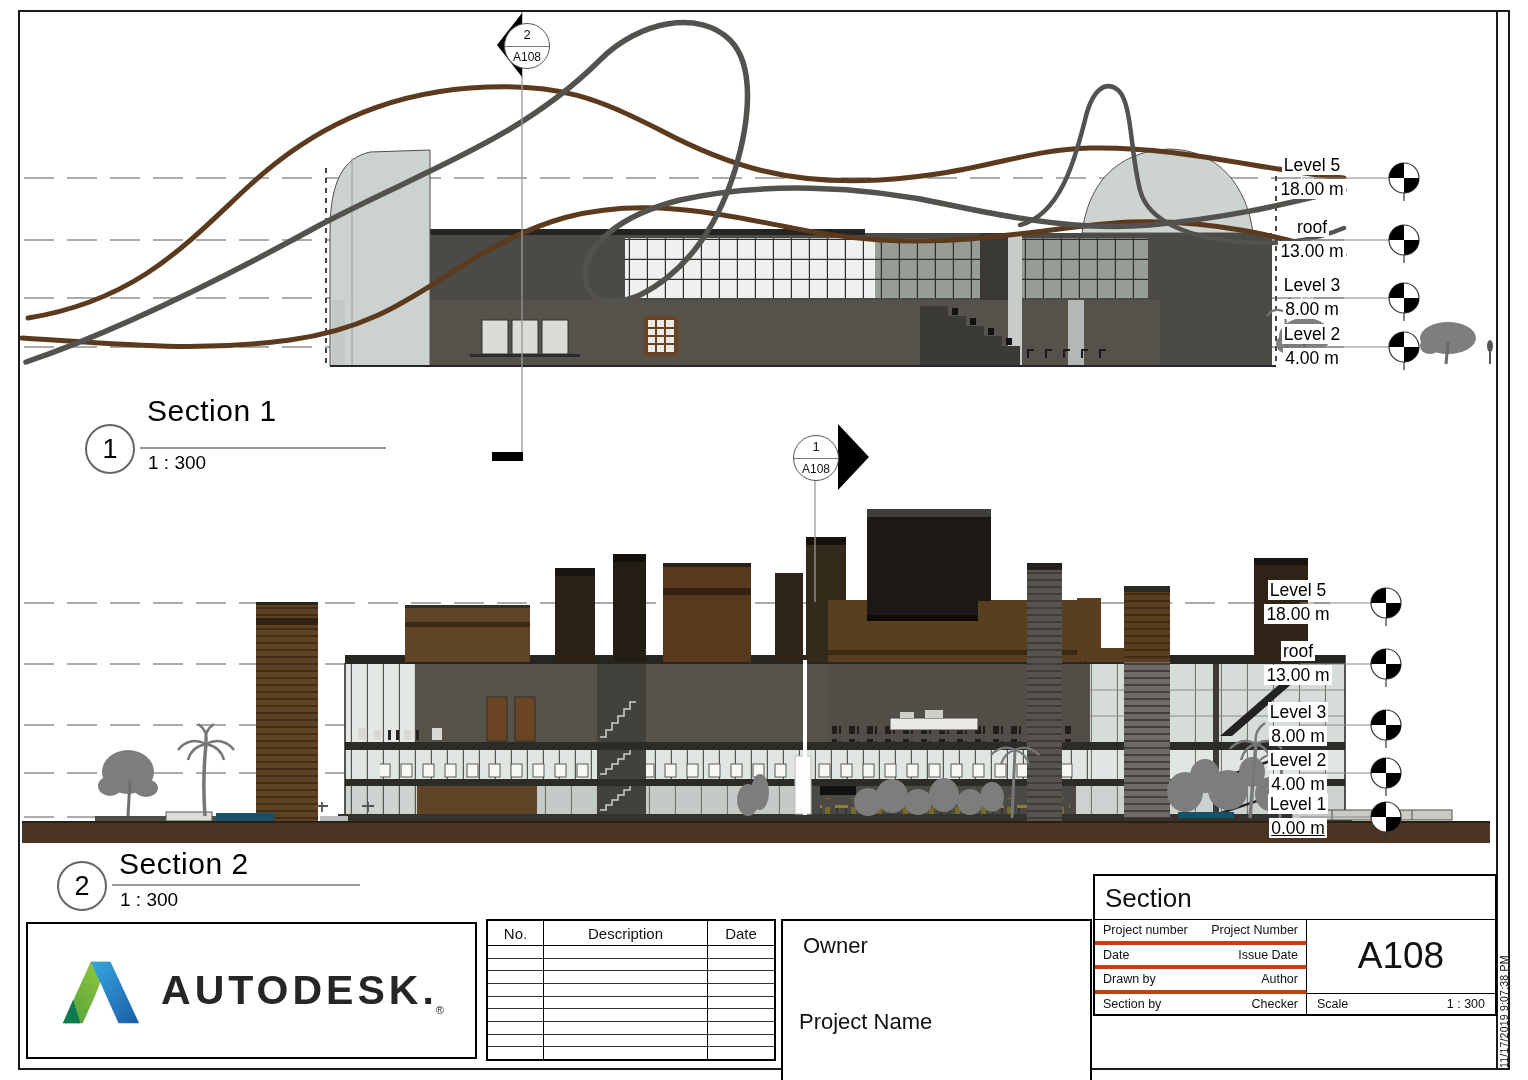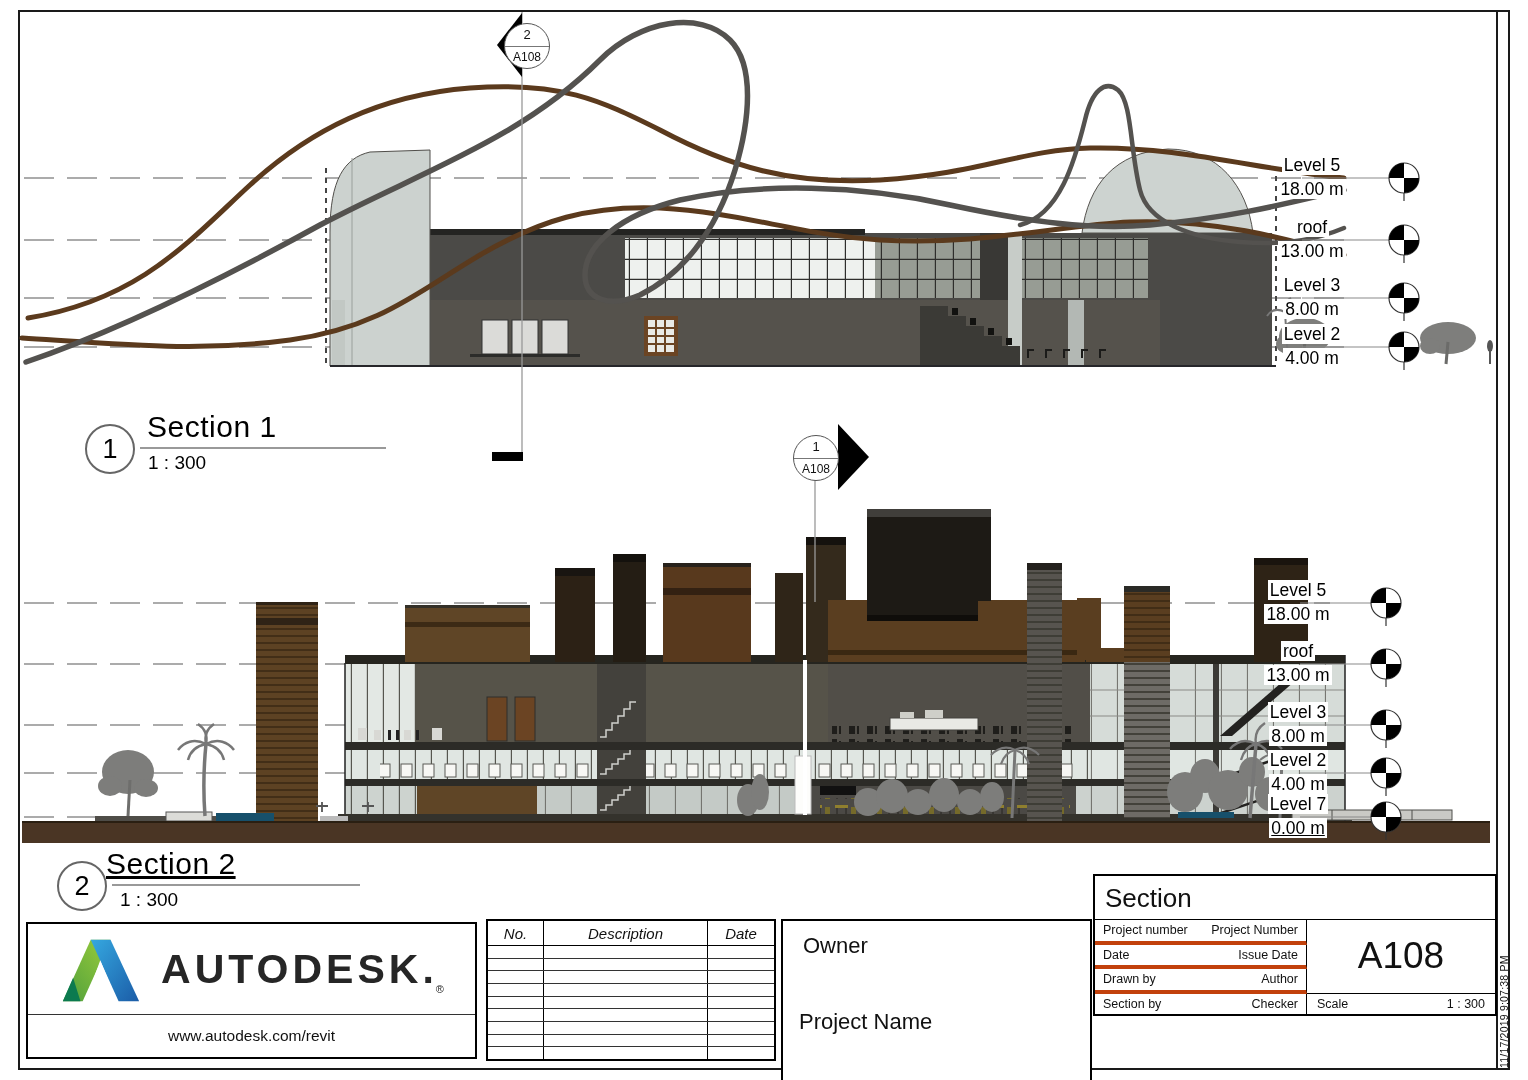--- a/index.html
+++ b/index.html
@@ -23,21 +23,21 @@
   .lvl{width:120px;text-align:center;font-size:17.5px;line-height:1;color:#000;z-index:4;}
   .lvl span{background:#fff;padding:0 2px;}
   
   .tb-box{border:2px solid #000;background:#fff;box-sizing:border-box;}
   #logo-box{left:26px;top:922px;width:451px;height:137px;display:flex;flex-direction:column;}
   .logo-top{flex:1;display:flex;align-items:center;justify-content:center;gap:16px;}
   .wordmark{font-size:41px;font-weight:700;letter-spacing:4px;color:#262626;}
   .reg{font-size:11px;color:#262626;position:relative;top:10px;left:-2px;}
   .logo-bottom{height:42px;border-top:1.5px solid #333;display:flex;align-items:center;justify-content:center;font-size:15.5px;}
   #rev-box{left:486px;top:919px;width:290px;height:142px;display:flex;flex-direction:column;}
-  .rev-head{display:grid;grid-template-columns:56px 1fr 66px;height:24px;border-bottom:1.5px solid #000;font-style:italic;}
+  .rev-head{display:grid;grid-template-columns:56px 1fr 66px;height:24px;border-bottom:1.5px solid #000;}
   .rev-head div{display:flex;align-items:center;justify-content:center;font-size:15px;}
   .rev-head div:nth-child(1),.rev-head div:nth-child(2){border-right:1.5px solid #000;}
   .rev-rows{flex:1;display:flex;flex-direction:column;}
   .rev-row{flex:1;display:grid;grid-template-columns:56px 1fr 66px;border-bottom:1px solid #333;}
   .rev-row:last-child{border-bottom:none;}
   .rev-row div:nth-child(1),.rev-row div:nth-child(2){border-right:1.5px solid #000;}
   #owner-box{left:781px;top:919px;width:311px;height:176px;padding:12px 20px;}
   .owner-t{font-size:22px;}
   .pname-t{font-size:22px;position:absolute;left:16px;top:88px;}
   #info-box{left:1093px;top:874px;width:404px;height:142px;display:flex;flex-direction:column;}
@@ -393,49 +393,49 @@
     <div>A108</div>
   </div>
   <div class="abs mk" style="left:793px;top:435px;">
     <div class="mk-top">1</div>
     <div>A108</div>
   </div>
 
   <div class="abs vt-circle" style="left:85px;top:424px;">
       <span>1</span>
     </div>
-  <div class="abs vt-name" style="left:147px;top:410px;">Section 1</div>
+  <div class="abs vt-name" style="left:147px;top:394px;">Section 1</div>
   <div class="abs vt-line" style="left:140px;top:447px;width:246px;"></div>
   <div class="abs vt-scale" style="left:148px;top:452px;">1 : 300</div>
 
   <div class="abs vt-circle" style="left:57px;top:861px;">
       <span>2</span>
     </div>
-  <div class="abs vt-name" style="left:106px;top:847px;text-decoration:underline;">Section 2</div>
+  <div class="abs vt-name" style="left:119px;top:847px;">Section 2</div>
   <div class="abs vt-line" style="left:112px;top:884px;width:248px;"></div>
   <div class="abs vt-scale" style="left:120px;top:889px;">1 : 300</div>
 
   <div class="abs lvl" style="left:1252px;top:157px;"><span>Level 5</span></div>
   <div class="abs lvl" style="left:1252px;top:181px;"><span>18.00 m</span></div>
   <div class="abs lvl" style="left:1252px;top:219px;"><span>roof</span></div>
   <div class="abs lvl" style="left:1252px;top:243px;"><span>13.00 m</span></div>
   <div class="abs lvl" style="left:1252px;top:277px;"><span>Level 3</span></div>
   <div class="abs lvl" style="left:1252px;top:301px;"><span>8.00 m</span></div>
   <div class="abs lvl" style="left:1252px;top:326px;"><span>Level 2</span></div>
   <div class="abs lvl" style="left:1252px;top:350px;"><span>4.00 m</span></div>
 
   <div class="abs lvl" style="left:1238px;top:582px;"><span>Level 5</span></div>
   <div class="abs lvl" style="left:1238px;top:606px;"><span>18.00 m</span></div>
   <div class="abs lvl" style="left:1238px;top:643px;"><span>roof</span></div>
   <div class="abs lvl" style="left:1238px;top:667px;"><span>13.00 m</span></div>
   <div class="abs lvl" style="left:1238px;top:704px;"><span>Level 3</span></div>
   <div class="abs lvl" style="left:1238px;top:728px;"><span>8.00 m</span></div>
   <div class="abs lvl" style="left:1238px;top:752px;"><span>Level 2</span></div>
   <div class="abs lvl" style="left:1238px;top:776px;"><span>4.00 m</span></div>
-  <div class="abs lvl" style="left:1238px;top:796px;"><span>Level 7</span></div>
+  <div class="abs lvl" style="left:1238px;top:796px;"><span>Level 1</span></div>
   <div class="abs lvl" style="left:1238px;top:820px;text-decoration:underline;"><span>0.00 m</span></div>
 
   <div class="abs tb-box" id="logo-box">
     <div class="logo-top">
       <svg width="88" height="76" viewBox="0 0 120 100">
         <defs>
           <linearGradient id="lgA" x1="0" y1="1" x2="1" y2="0">
               <stop offset="0" stop-color="#4e9e3c"></stop>
               <stop offset="1" stop-color="#9bcd3b"></stop>
             </linearGradient>
@@ -446,21 +446,20 @@
         </defs>
         <polygon points="8,94 46,10 73,10 35,94" fill="url(#lgA)"></polygon>
         <polygon points="8,94 22,62 32,94" fill="#0c7a4f"></polygon>
         <polygon points="46,10 73,10 112,94 84,94" fill="url(#lgB)"></polygon>
         <polygon points="59,38 77,82 43,82" fill="#fff"></polygon>
       </svg>
       <div>
         <span class="wordmark">AUTODESK.</span><span class="reg">®</span>
       </div>
     </div>
-    <div class="logo-bottom">www.autodesk.com/revit</div>
   </div>
 
   <div class="abs tb-box" id="rev-box">
     <div class="rev-head">
       <div>No.</div>
       <div>Description</div>
       <div>Date</div>
     </div>
     <div class="rev-rows">
       <div class="rev-row">

